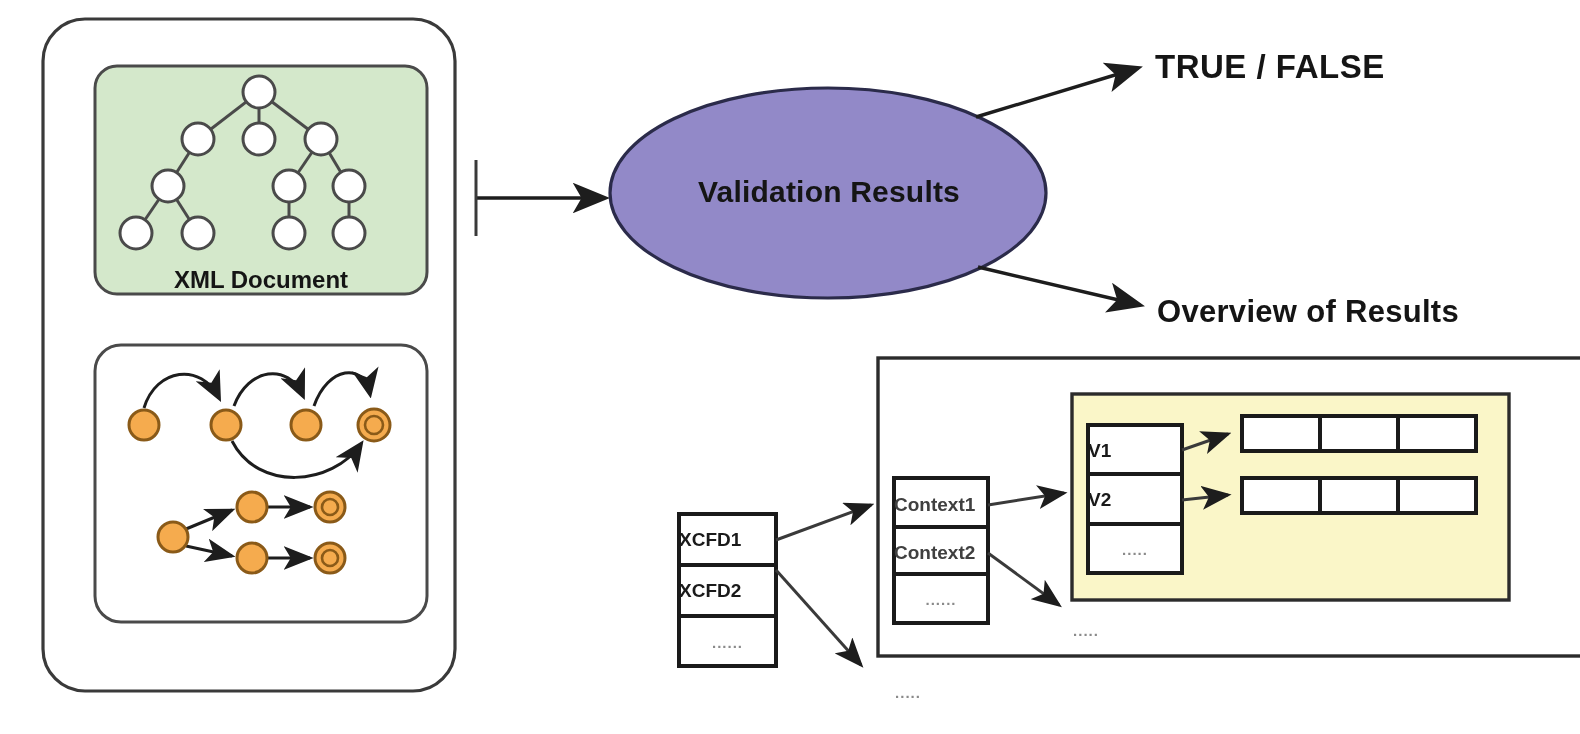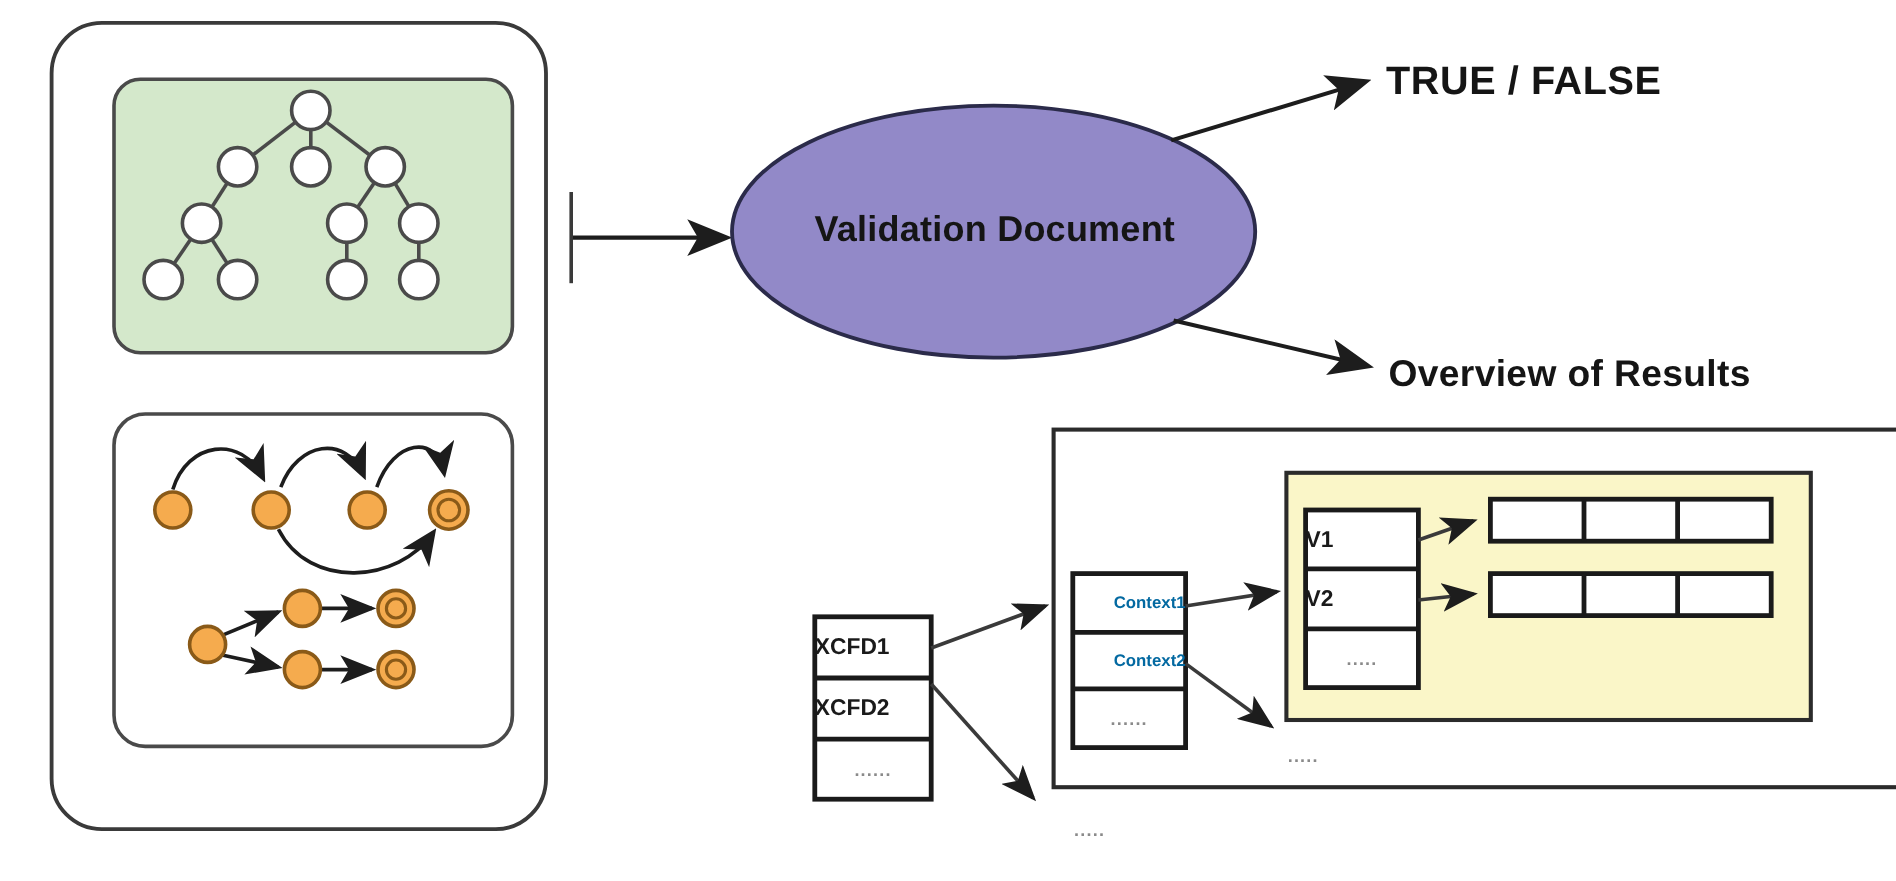--- a/index.html
+++ b/index.html
@@ -24,22 +24,22 @@
     left:624px;top:175px;width:378px;
     text-align:center;font-size:30px;letter-spacing:0.2px;
   }
   #xmlLabel{left:89px;top:266px;width:312px;text-align:center;font-size:24px;}
   #xcfdLabel{left:89px;top:585px;width:312px;text-align:center;font-size:24px;}
   .cellTxt{
     position:absolute;font-size:19px;font-weight:bold;color:#1a1a1a;
     white-space:nowrap;
   }
   .cellTxtSm{
-    position:absolute;font-size:14px;font-weight:bold;color:#0369a1;
-    text-align:right;white-space:nowrap;
+    position:absolute;font-size:19px;font-weight:bold;color:#404040;
+    text-align:left;white-space:nowrap;
   }
   .dots{
     position:absolute;font-size:15px;font-weight:bold;color:#8a8a8a;
     text-align:center;white-space:nowrap;letter-spacing:1px;
   }
 </style>
 </head>
 <body>
 
 <div id="stage">
@@ -186,22 +186,23 @@
       <path d="M972,553 L1043,605" marker-end="url(#ahSm)"></path>
       <path d="M1166,450 L1212,434" marker-end="url(#ahSm)"></path>
       <path d="M1166,500 L1212,495" marker-end="url(#ahSm)"></path>
     </g>
   </svg>
 
   <div class="lbl" id="trueFalse">TRUE / FALSE</div>
 
   <div class="lbl" id="overview">Overview of Results</div>
 
-  <div class="lbl" id="vpLabel">Validation Document</div>
-
+  <div class="lbl" id="vpLabel">Validation Results</div>
+
+  <div class="lbl" id="xmlLabel">XML Document</div>
 
 
   <div class="cellTxt" style="left:663px;top:529px;width:97px;">XCFD1</div>
   <div class="cellTxt" style="left:663px;top:580px;width:97px;">XCFD2</div>
   <div class="dots" style="left:663px;top:634px;width:97px;">......</div>
 
   <div class="cellTxtSm" style="left:878px;top:494px;width:94px;">Context1</div>
   <div class="cellTxtSm" style="left:878px;top:542px;width:94px;">Context2</div>
   <div class="dots" style="left:878px;top:591px;width:94px;">......</div>
 

